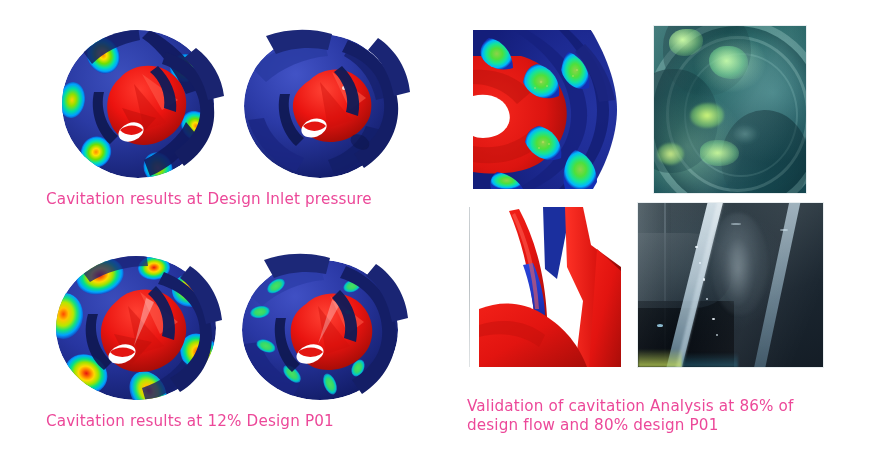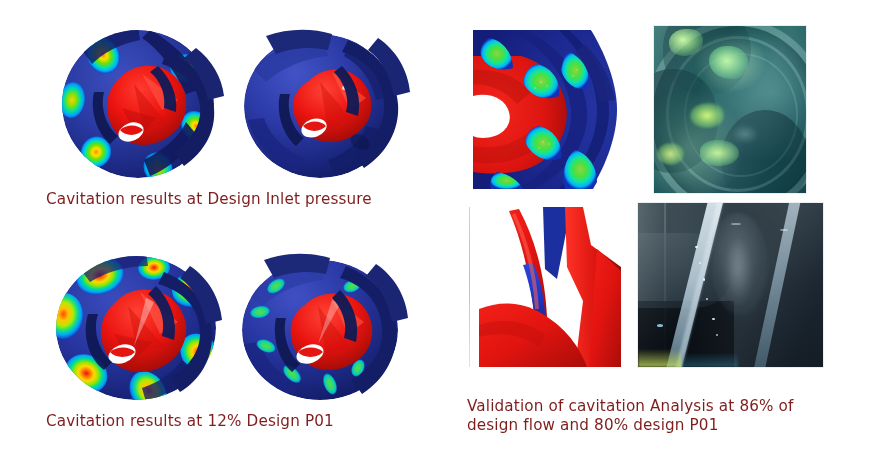--- a/index.html
+++ b/index.html
@@ -16,21 +16,21 @@
   }
   .stage {
     position: absolute;
     inset: 0;
     background: #ffffff;
   }
   
   .abs { position: absolute; }
   .caption {
     position: absolute;
-    color: #7f1d1d;
+    color: #ec4899;
     font-size: 15.2px;
     line-height: 19px;
     letter-spacing: 0.15px;
     white-space: pre-line;
     font-family: "DejaVu Sans", "Liberation Sans", sans-serif;
   }
   
   .impeller {
     position: absolute;
     overflow: visible;

